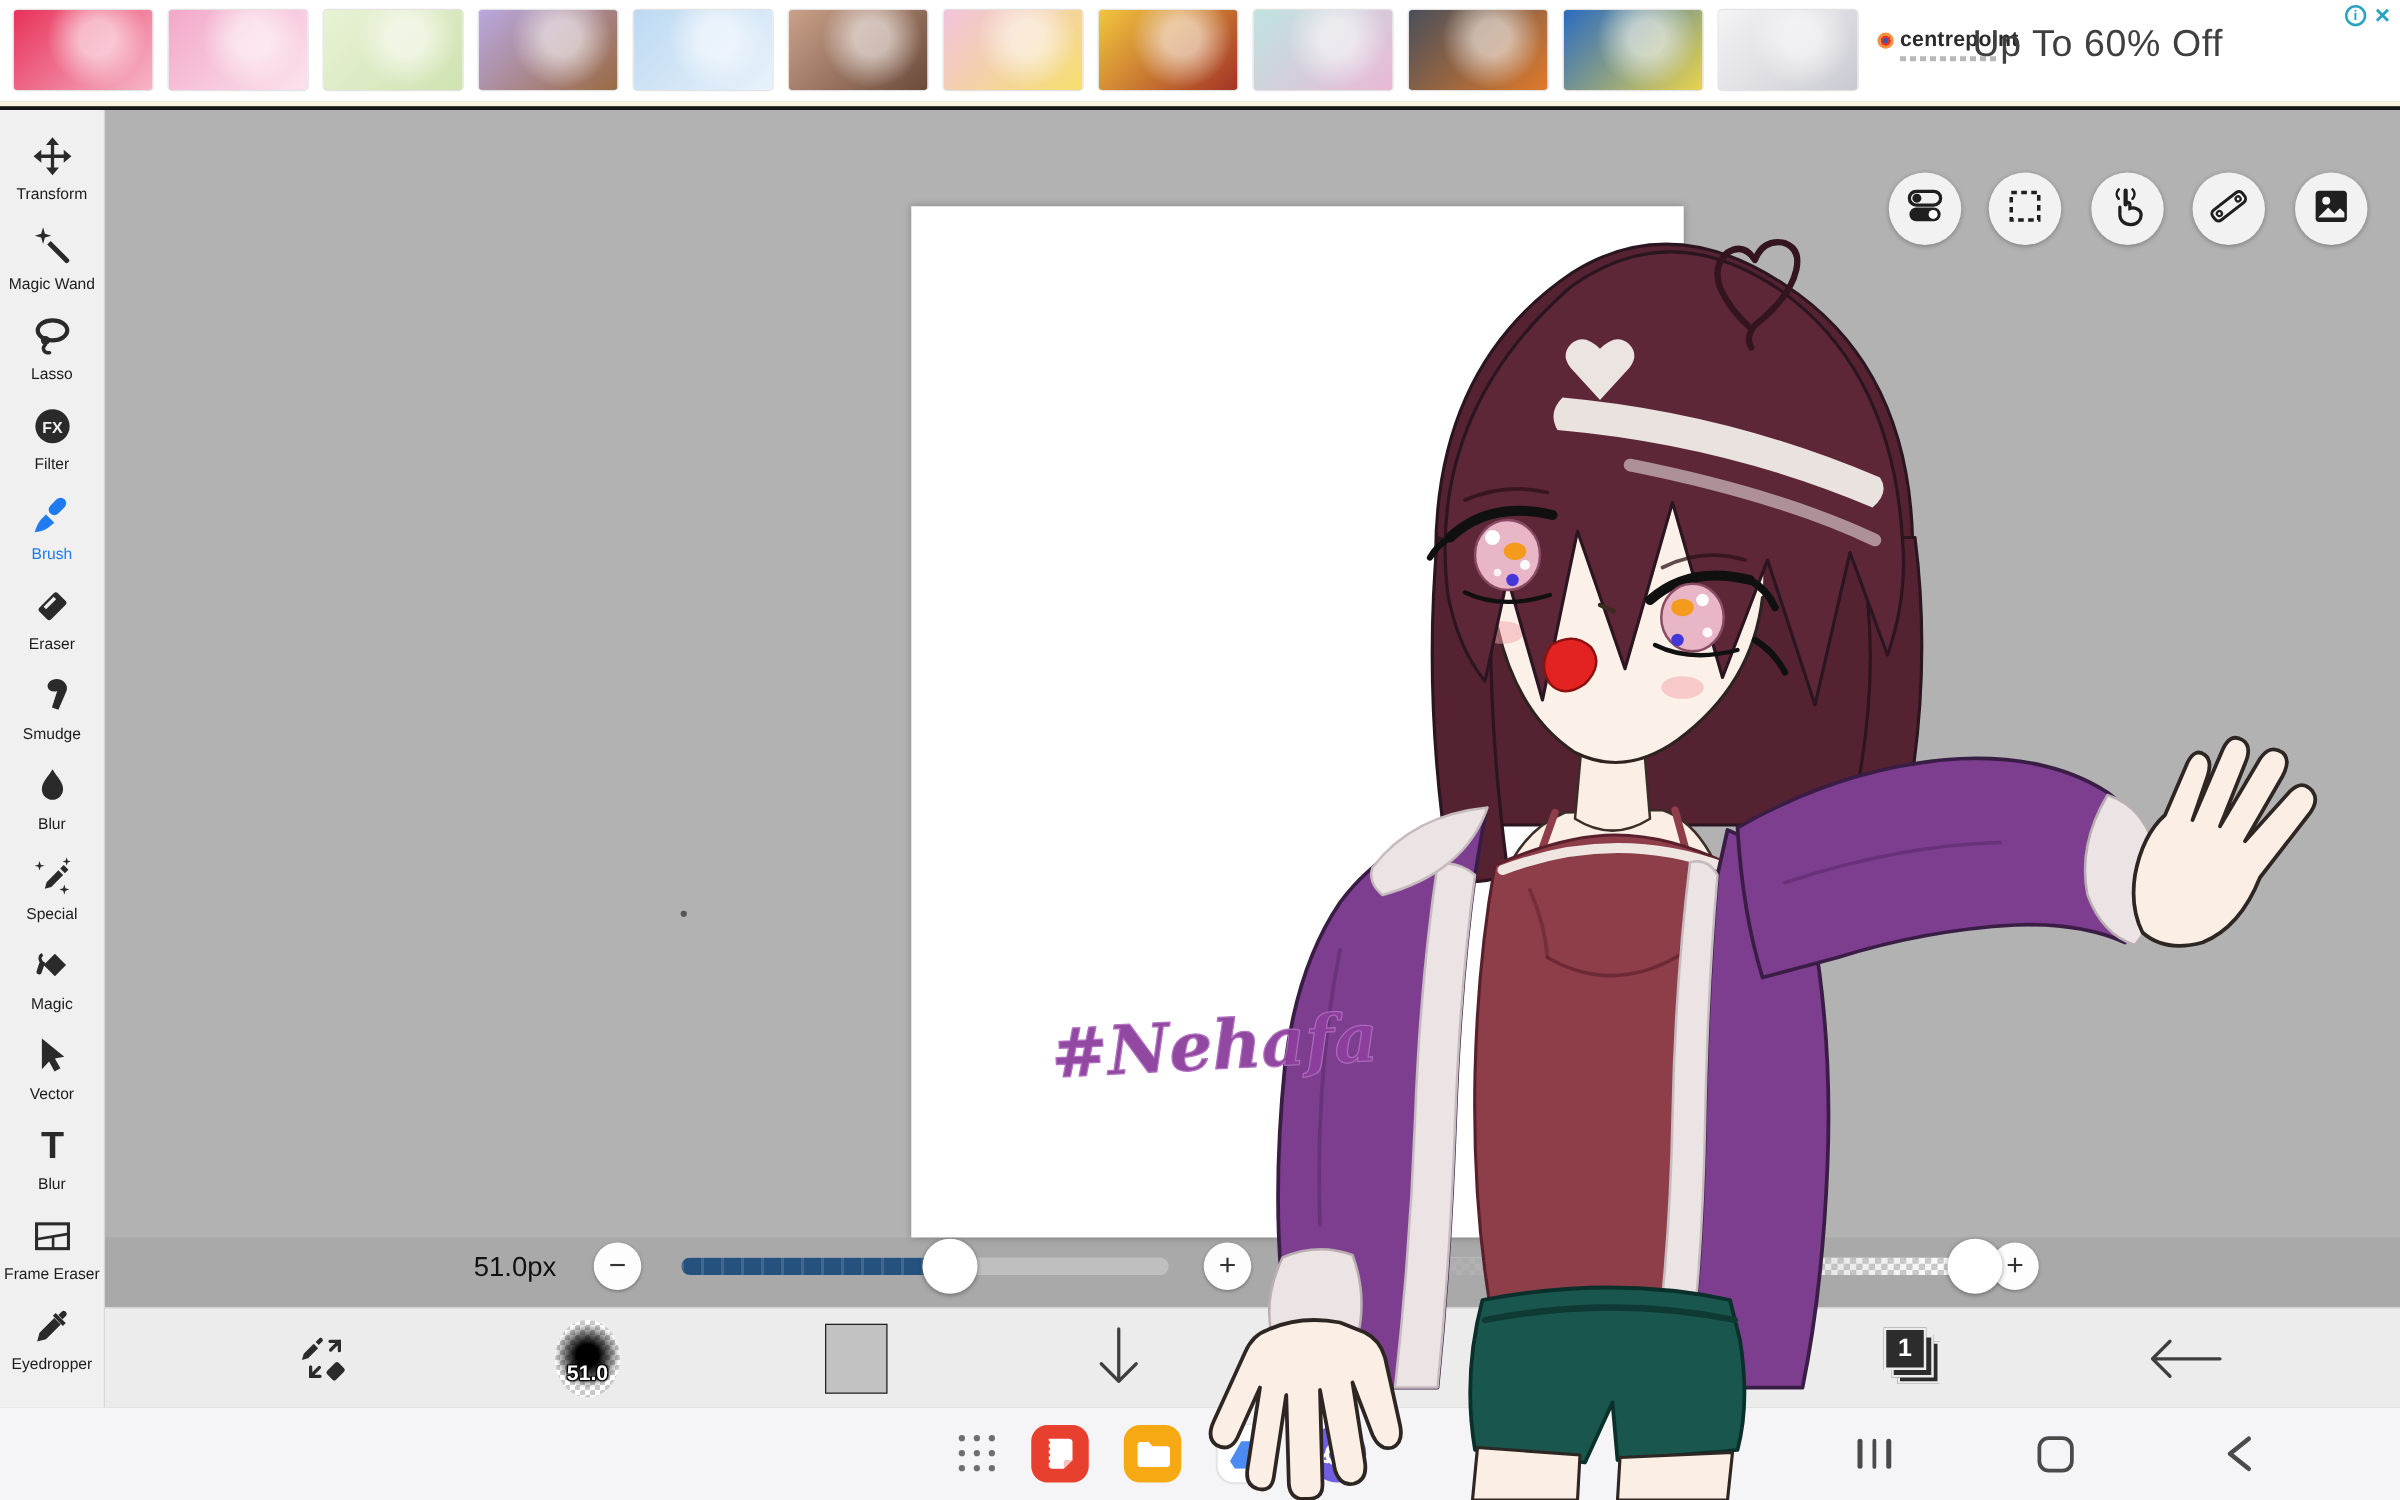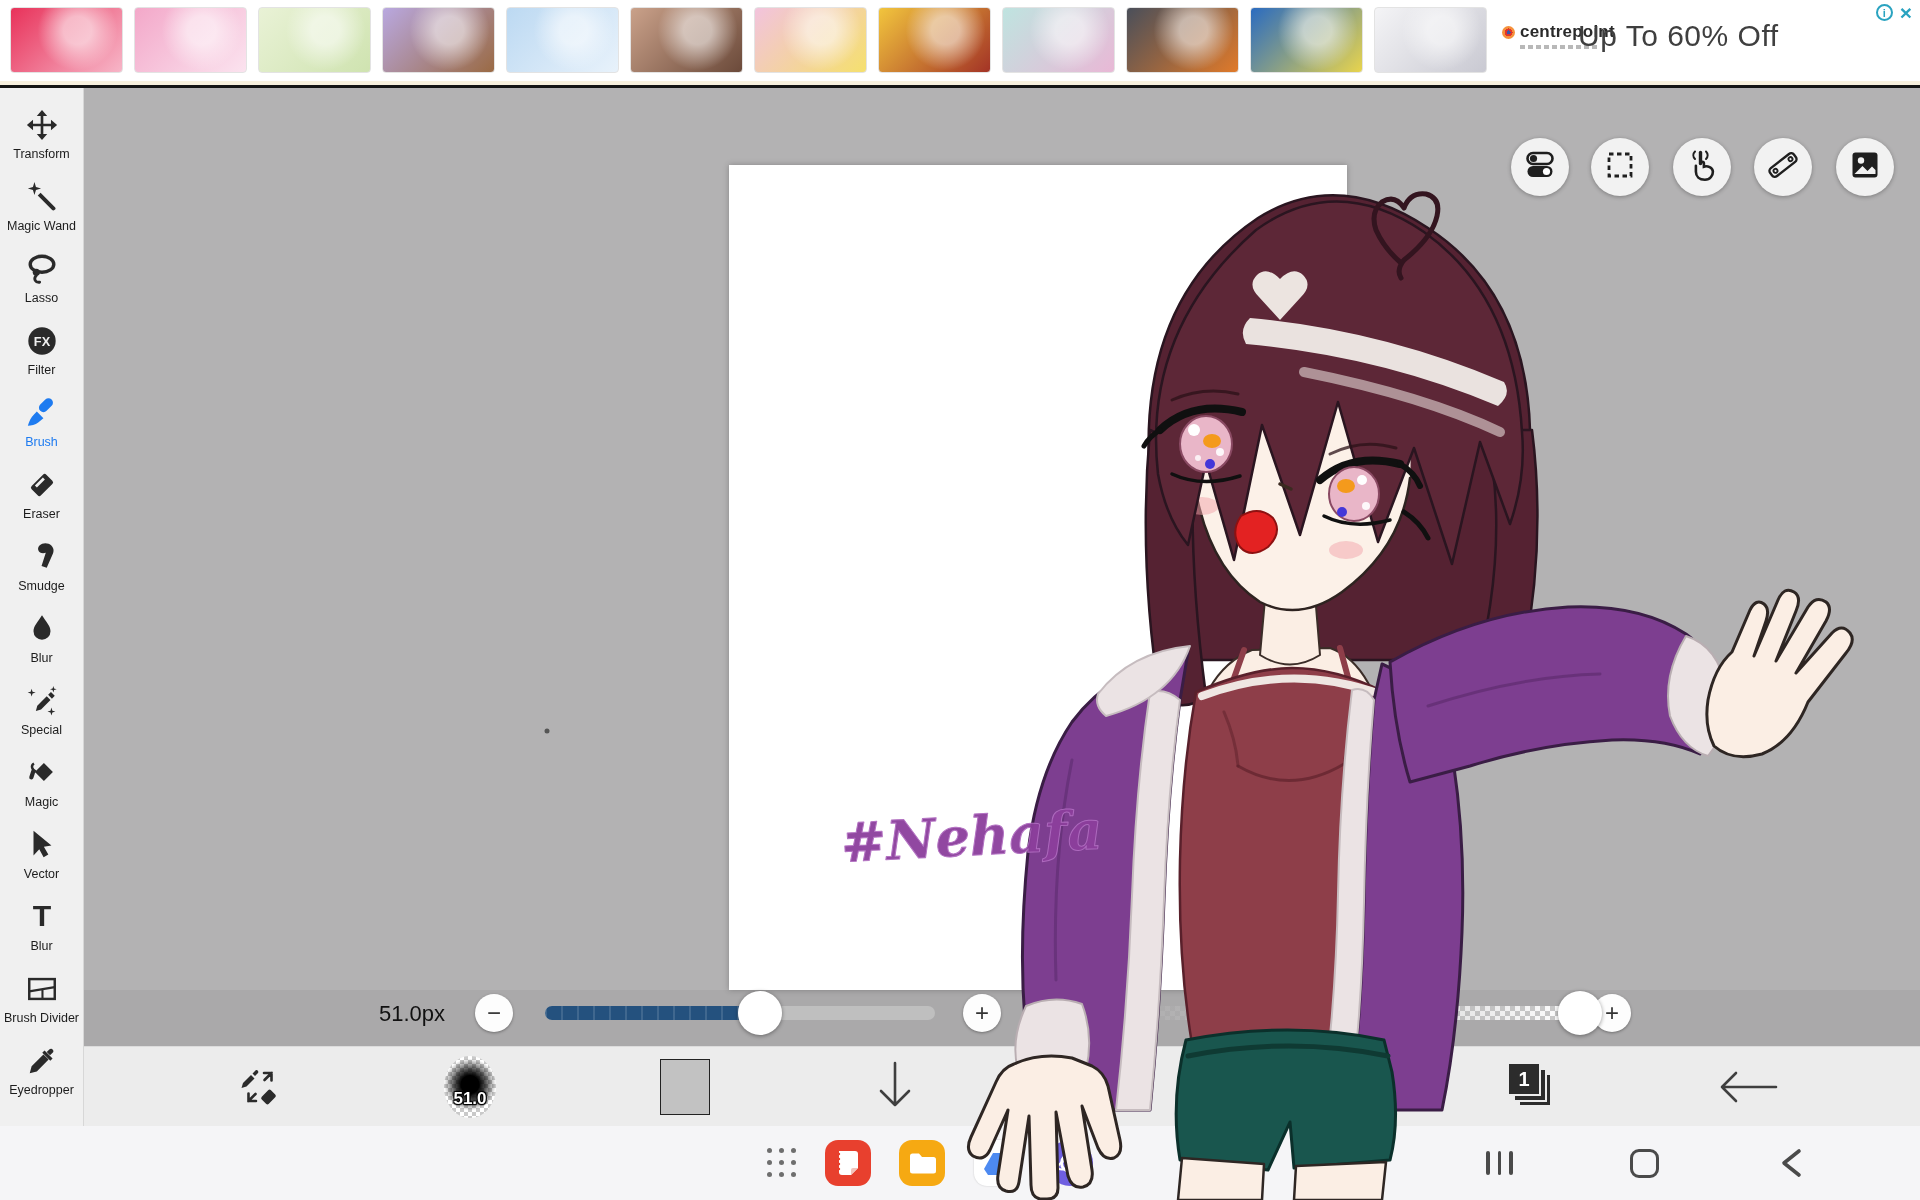--- a/index.html
+++ b/index.html
@@ -194,21 +194,21 @@
         <span><svg viewBox="0 0 36 36" width="34" height="34">
             <text x="18" y="28" text-anchor="middle" font-size="32" font-weight="bold" font-family="Liberation Serif,serif" fill="currentColor">T</text>
           </svg></span>
         <span class="tlabel">Blur</span>
       </div>
       <div class="tool">
         <span><svg viewBox="0 0 36 36" width="34" height="34">
             <rect x="4.5" y="7.5" width="27" height="21" fill="none" stroke="currentColor" stroke-width="2.6"></rect>
             <path d="M4.5 20.5l27-4.5M18.5 18.5v10" stroke="currentColor" stroke-width="2.2" fill="none"></path>
           </svg></span>
-        <span class="tlabel">Brush Divider</span>
+        <span class="tlabel">Frame Eraser</span>
       </div>
       <div class="tool">
         <span><svg viewBox="0 0 36 36" width="34" height="34">
             <path fill="currentColor" d="M5 31l2-7.5L19.5 11l5.5 5.5L12.5 29zM23 8.5l3-3c2-2 5.5 1.5 3.5 3.5l-3 3z"></path>
             <path d="M19.5 8l8.5 8.5" stroke="currentColor" stroke-width="3.4"></path>
           </svg></span>
         <span class="tlabel">Eyedropper</span>
       </div>
     </aside>
 

